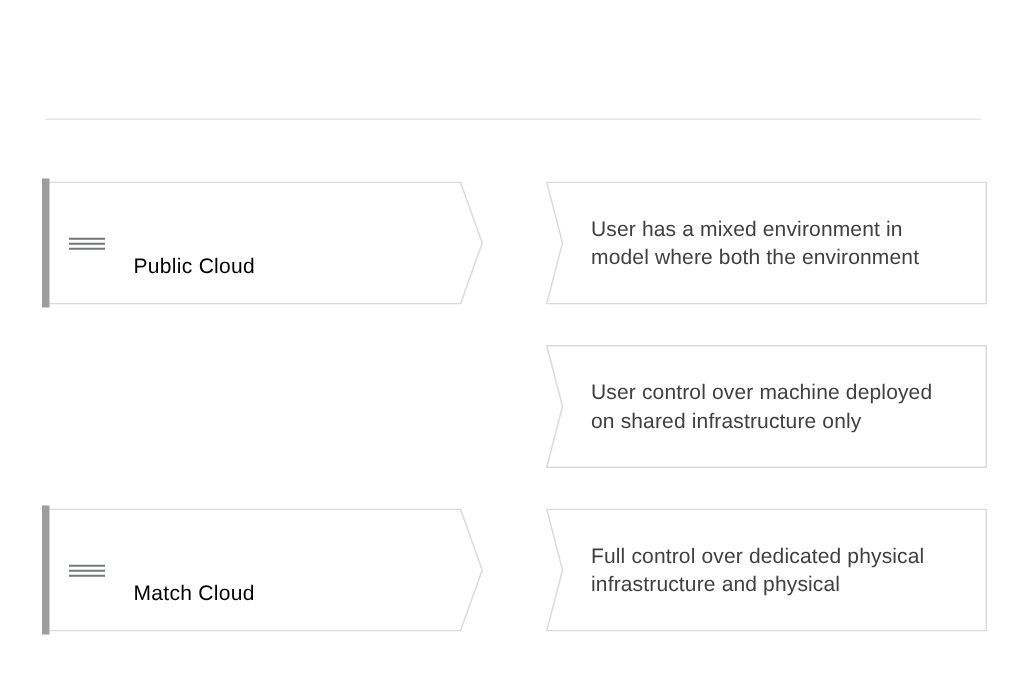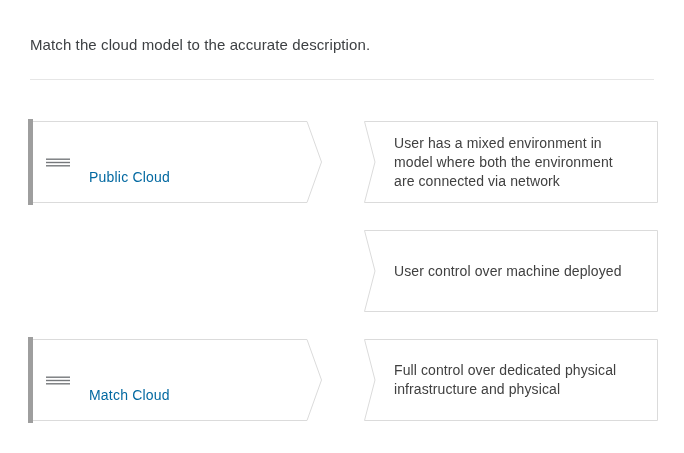--- a/index.html
+++ b/index.html
@@ -82,21 +82,21 @@
     box-sizing: border-box;
   }
   .handle {
     display: flex;
     align-items: center;
     margin-right: 19px;
     flex: 0 0 auto;
   }
   .model-label {
     font-size: 14px;
-    color: #0369a1;
+    color: #000000;
     letter-spacing: 0.2px;
     white-space: nowrap;
     margin-top: 29px;
   }
 
   .desc-card {
     position: absolute;
     left: 364px;
     top: 0;
     width: 294px;
@@ -116,21 +116,20 @@
   .desc-text span {
     display: block;
     white-space: nowrap;
   }
 </style>
 </head>
 <body>
 
 <div class="canvas">
 
-  <h1 class="title">Match the cloud model to the accurate description.</h1>
   <div class="divider"></div>
 
   <div class="row r1">
     <div class="model-card">
       <svg class="shape" viewBox="0 0 294 82" preserveAspectRatio="none">
         <polygon points="0.5,0.5 279,0.5 293.5,41 279,81.5 0.5,81.5"></polygon>
       </svg>
       <span class="accent-bar"></span>
       <div class="model-content">
         <span class="handle">
@@ -143,32 +142,32 @@
         <span class="model-label">Public Cloud</span>
       </div>
     </div>
     <div class="desc-card">
       <svg class="shape" viewBox="0 0 294 82" preserveAspectRatio="none">
         <polygon points="0.5,0.5 293.5,0.5 293.5,81.5 0.5,81.5 11,41"></polygon>
       </svg>
       <p class="desc-text">
         <span>User has a mixed environment in</span>
         <span>model where both the environment</span>
-        <span>are connected via network</span>
       </p>
     </div>
   </div>
 
   <div class="row r2">
     <div class="desc-card">
       <svg class="shape" viewBox="0 0 294 82" preserveAspectRatio="none">
         <polygon points="0.5,0.5 293.5,0.5 293.5,81.5 0.5,81.5 11,41"></polygon>
       </svg>
       <p class="desc-text">
         <span>User control over machine deployed</span>
+        <span>on shared infrastructure only</span>
       </p>
     </div>
   </div>
 
   <div class="row r3">
     <div class="model-card">
       <svg class="shape" viewBox="0 0 294 82" preserveAspectRatio="none">
         <polygon points="0.5,0.5 279,0.5 293.5,41 279,81.5 0.5,81.5"></polygon>
       </svg>
       <span class="accent-bar"></span>

